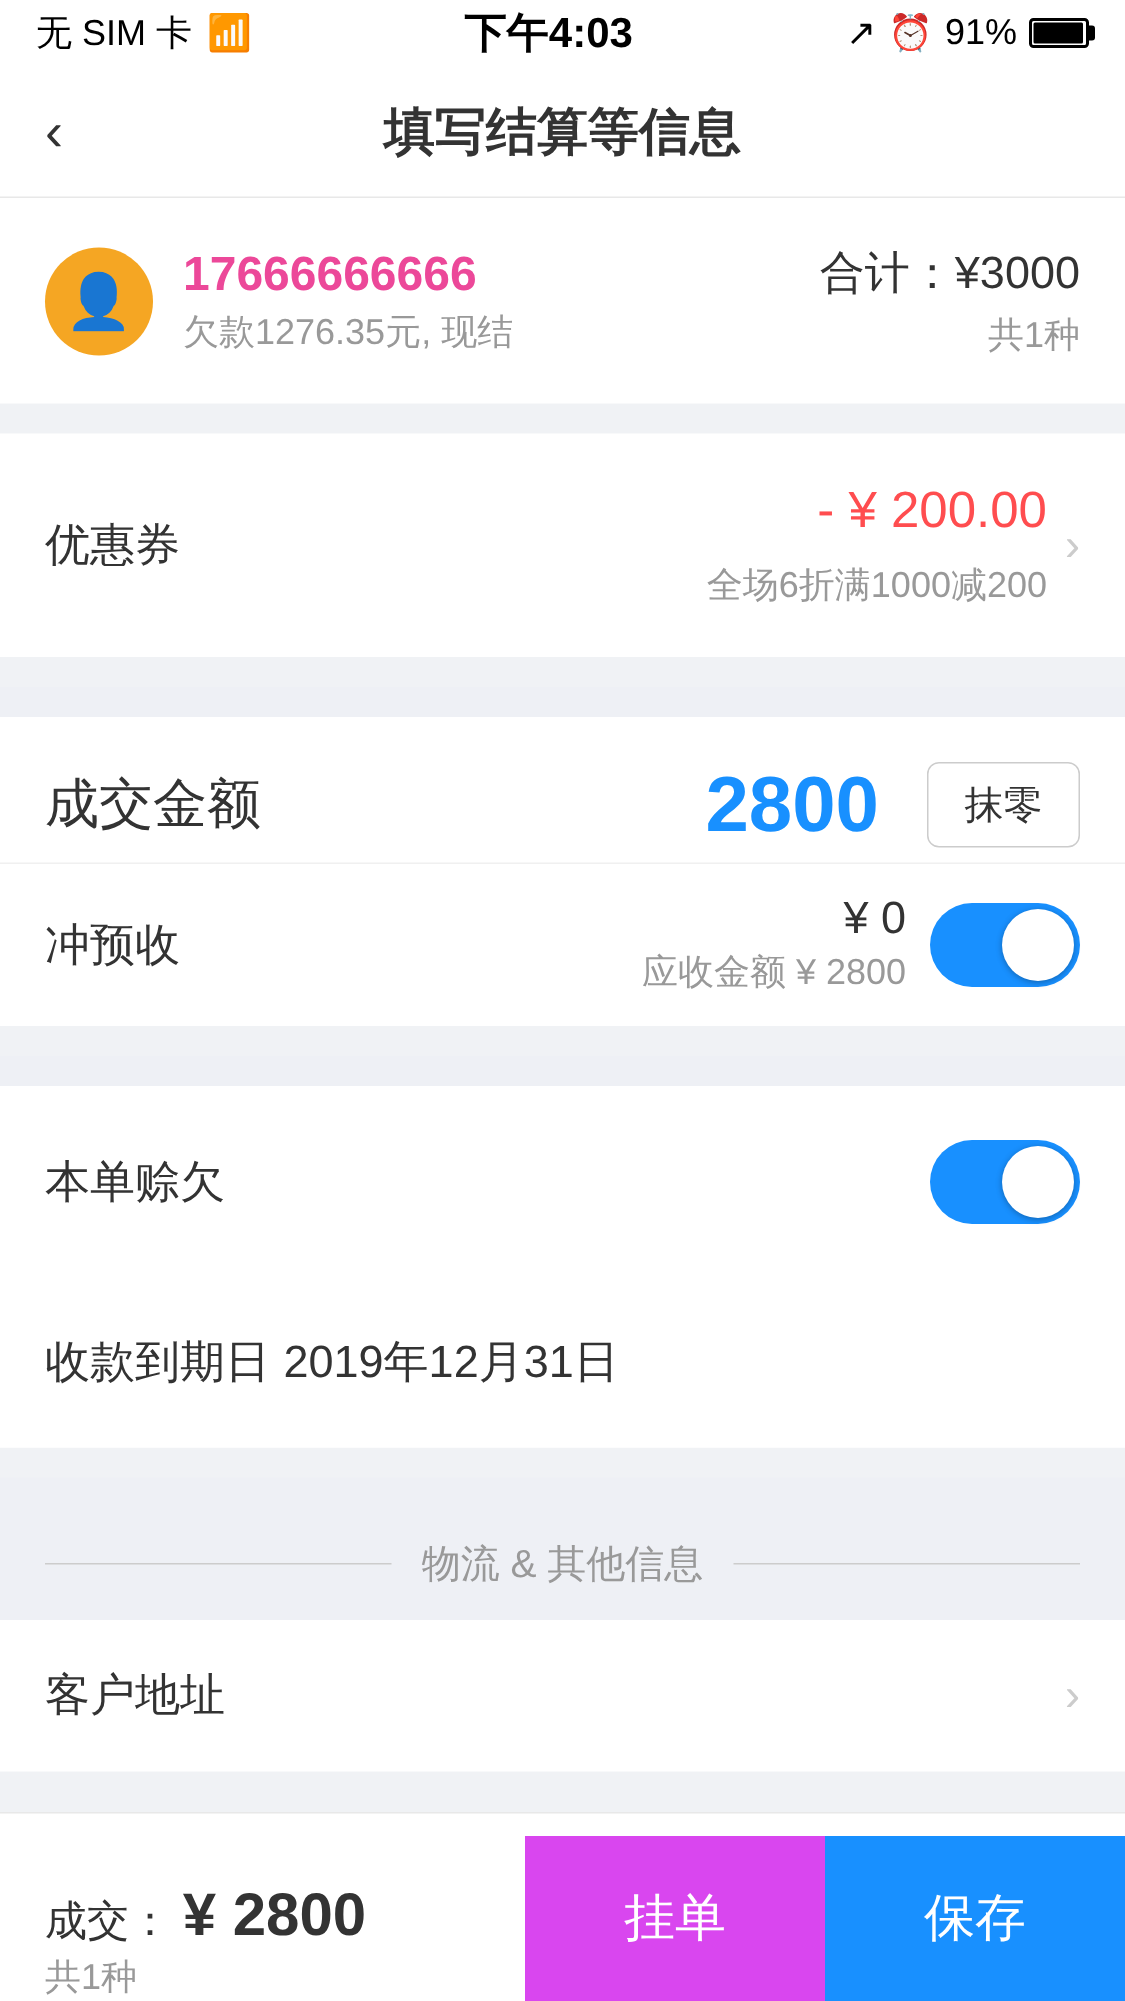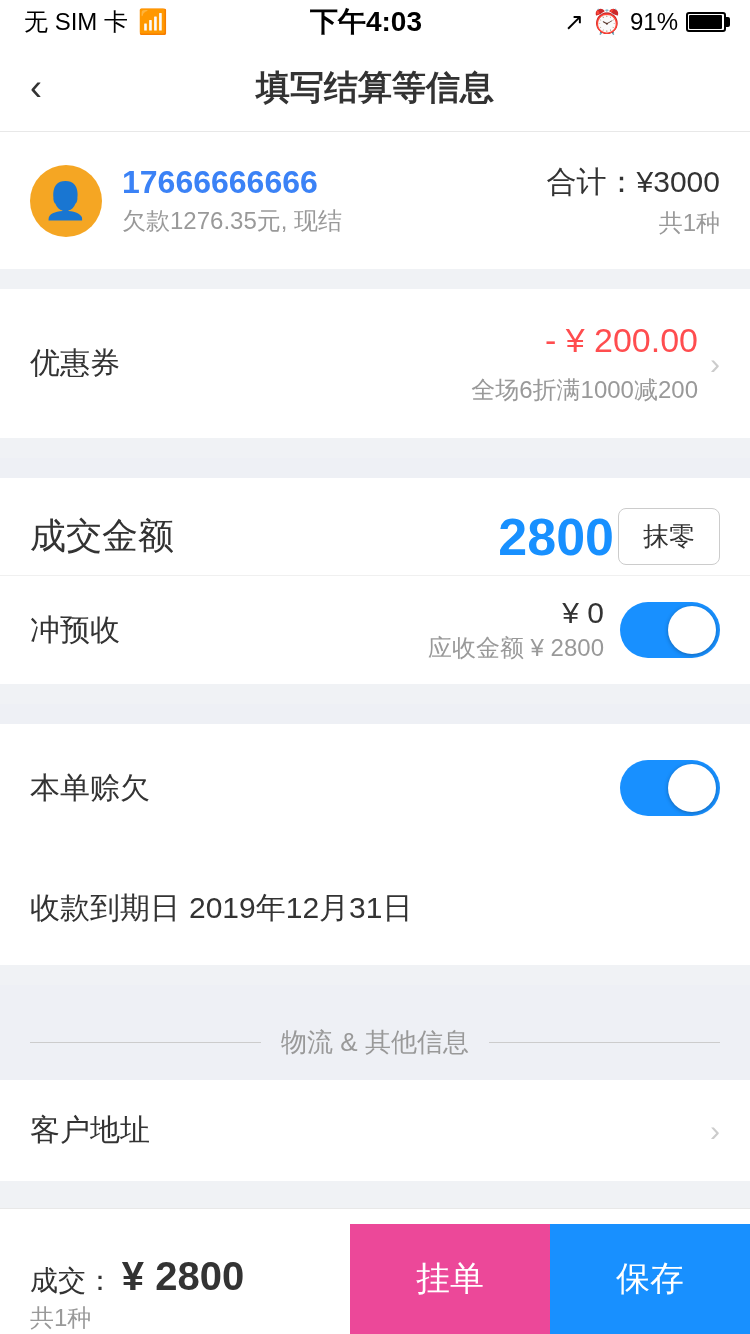--- a/index.html
+++ b/index.html
@@ -86,21 +86,21 @@
       background: #fff;
       justify-content: space-between;
     }
     .customer-left { display: flex; align-items: center; gap: 20px; }
     .avatar {
       width: 72px; height: 72px; border-radius: 50%; background: #f5a623;
       display: flex; align-items: center; justify-content: center;
       font-size: 36px; color: #fff;
     }
     .customer-info {}
-    .customer-phone { font-size: 32px; font-weight: 600; color: #3b82f6; }
+    .customer-phone { font-size: 32px; font-weight: 600; color: #ec4899; }
     .customer-sub { font-size: 24px; color: #999; margin-top: 4px; }
     .customer-right { text-align: right; }
     .total-amount { font-size: 30px; color: #333; }
     .total-count { font-size: 24px; color: #999; margin-top: 4px; }
 
     
     .row-item {
       display: flex;
       align-items: center;
       justify-content: space-between;
@@ -120,21 +120,21 @@
 
     
     .deal-row {
       display: flex;
       align-items: center;
       justify-content: space-between;
       padding: 30px 30px 10px 30px;
       background: #fff;
     }
     .deal-label { font-size: 36px; color: #333; }
-    .deal-right { display: flex; align-items: center; gap: 4px; }
+    .deal-right { display: flex; align-items: center; gap: 32px; }
     .deal-number { font-size: 52px; color: #1890ff; font-weight: 600; line-height: 1; }
     .round-btn {
       border: 1.5px solid #ccc;
       border-radius: 8px;
       padding: 10px 24px;
       font-size: 26px;
       color: #333;
       background: #fff;
       cursor: pointer;
     }
@@ -255,21 +255,21 @@
       height: 110px;
       width: 200px;
       border: none;
       font-size: 34px;
       color: #fff;
       cursor: pointer;
       display: flex;
       align-items: center;
       justify-content: center;
     }
-    .footer-btn-orange { background: #ec4899; }
+    .footer-btn-orange { background: #d946ef; }
     .footer-btn-blue { background: #1890ff; }
   </style>
 </head>
 <body>
 
 <div class="status-bar">
   <div class="status-left">
     <span>无 SIM 卡</span>
     <span>📶</span>
   </div>

